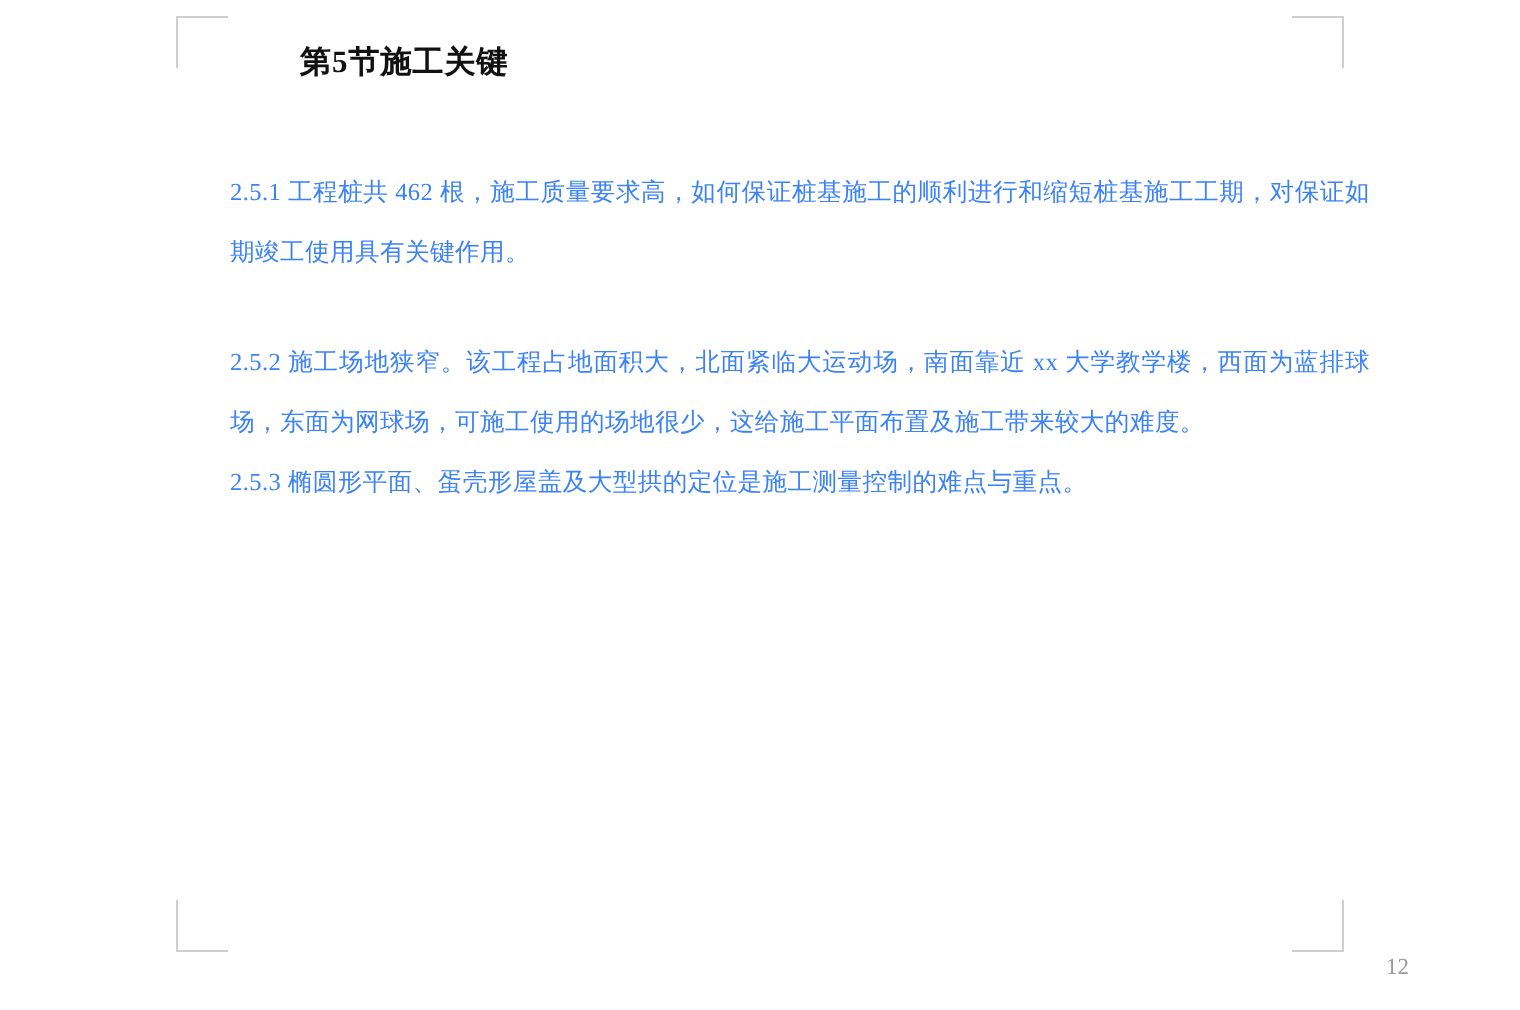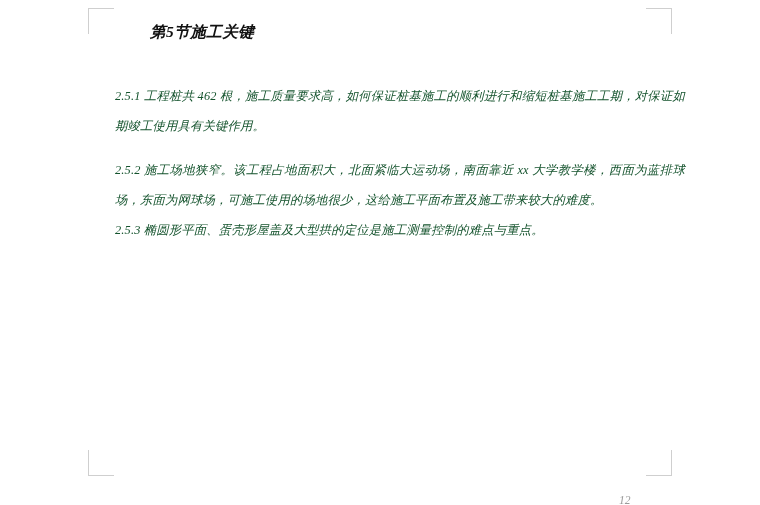--- a/index.html
+++ b/index.html
@@ -12,21 +12,20 @@
     background: #ffffff;
     font-family: "Liberation Serif", "DejaVu Serif", serif;
     overflow: hidden;
   }
   .page {
     position: relative;
     width: 760px;
     height: 486px;
     background: #ffffff;
     box-sizing: border-box;
-    font-style: italic;
   }
   
   .crop-mark {
     position: absolute;
     width: 26px;
     height: 26px;
   }
   .crop-mark span {
     position: absolute;
     background: #cfcfcf;
@@ -56,39 +55,38 @@
   .doc-title {
     font-size: 15.5px;
     font-weight: bold;
     color: #111111;
     margin: 10px 0 0 35px;
     letter-spacing: 0.5px;
     line-height: 1.6;
   }
   .para {
     font-size: 12.3px;
-    color: #14532d;
+    color: #3b82f6;
     line-height: 2.45;
     text-align: justify;
     margin: 0;
     letter-spacing: 0.2px;
   }
   .p1 { margin-top: 36px; }
-  .p2 { margin-top: 14px; }
+  .p2 { margin-top: 25px; }
   .p3 { }
   .p4 { margin-top: 14px; }
 
   .page-number {
     position: absolute;
-    left: 619px;
+    left: 693px;
     top: 478px;
     font-size: 11.5px;
     color: #9a9a9a;
     font-family: "Liberation Serif", "DejaVu Serif", serif;
-    margin-top: 16px;
   }
 </style>
 </head>
 <body>
 
 <div class="page">
 
   <div class="crop-mark crop-tl">
     <span class="h"></span>
       <span class="v"></span>

